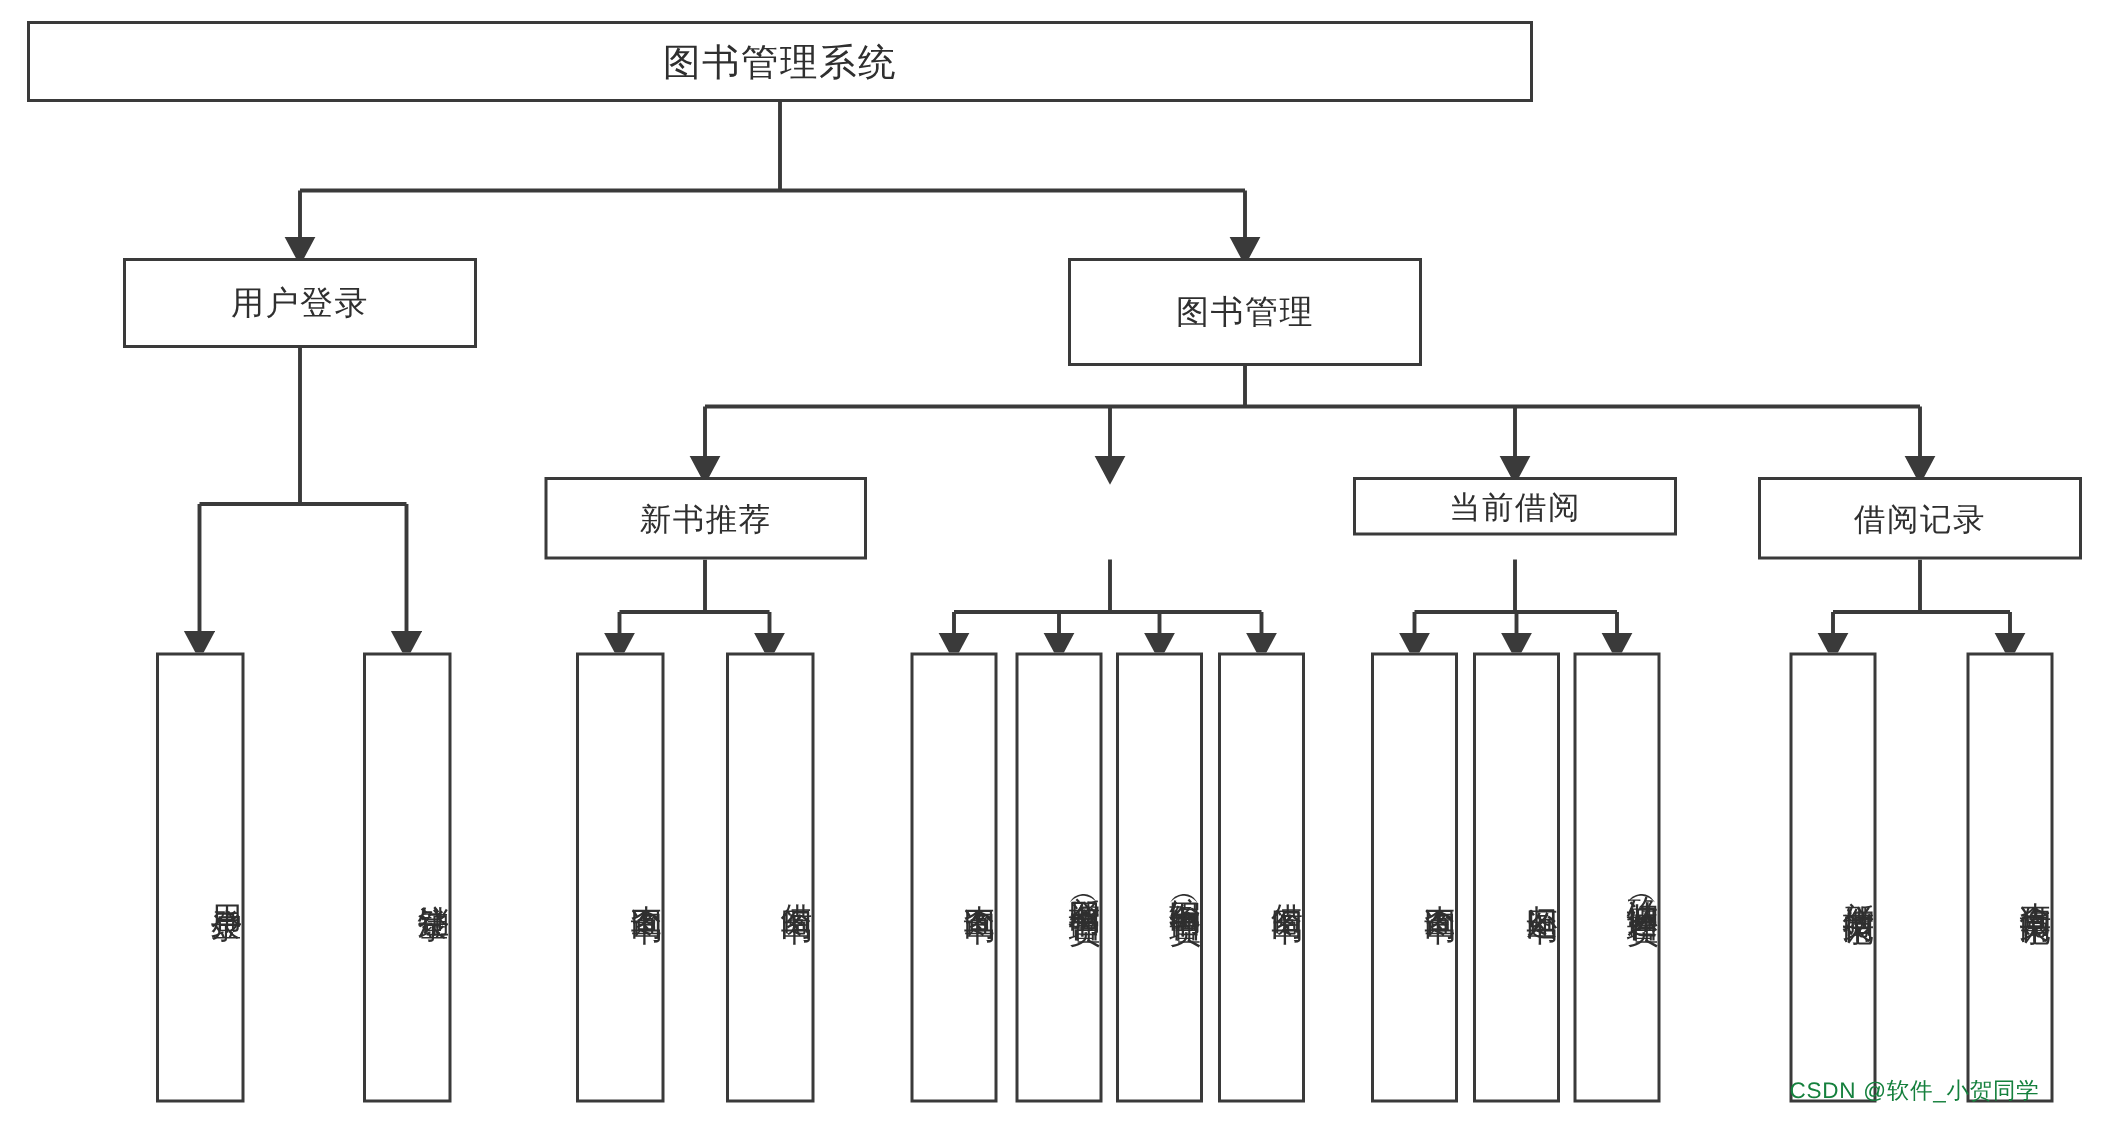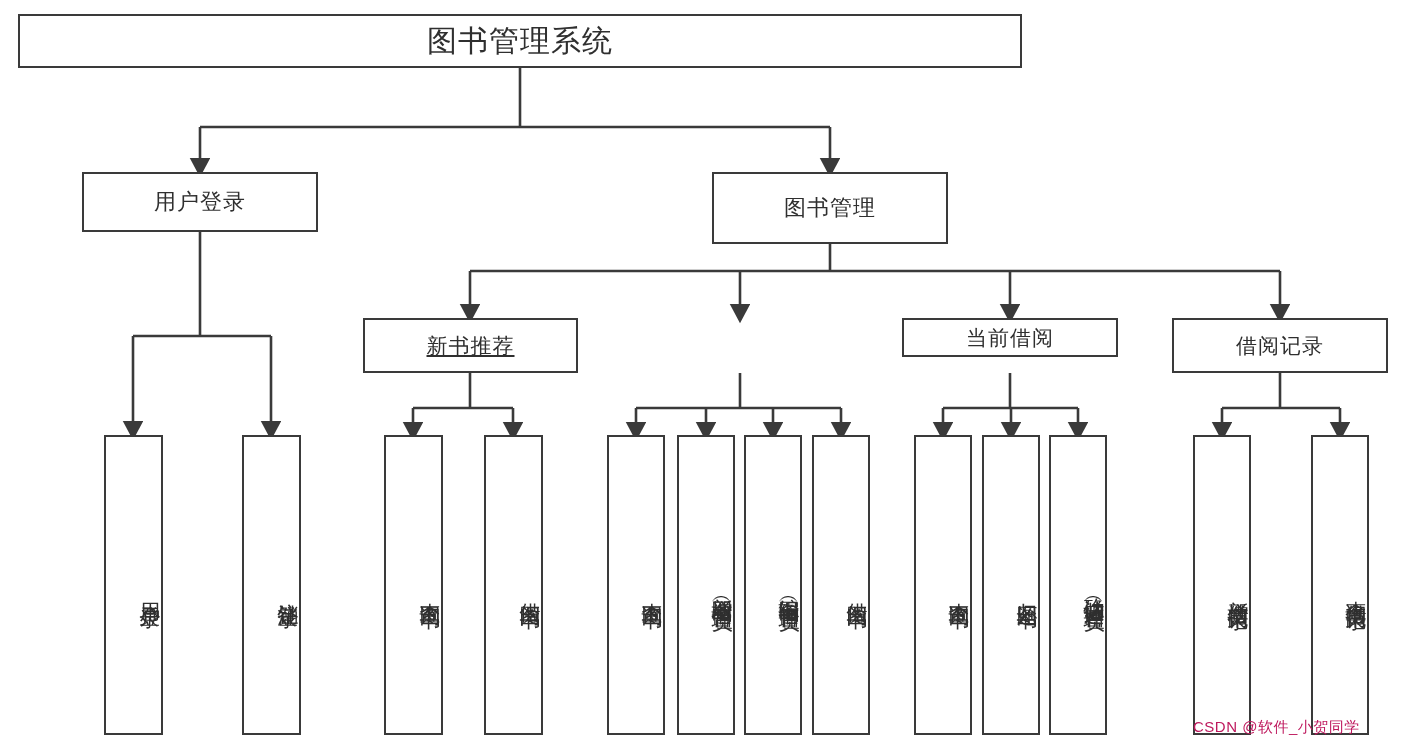--- a/index.html
+++ b/index.html
@@ -28,21 +28,21 @@
     background:#ffffff;
     border:2.5px solid #3a3a3a;
     display:flex;
     align-items:center;
     justify-content:center;
     text-align:center;
     color:#2f2f2f;
     letter-spacing:1px;
   }
   .node.root{
-    font-size:30px;
+    font-size:25px;
   }
   .node.lvl2{
     font-size:22px;
   }
   .node.lvl3{
     font-size:21px;
   }
   .node.leaf{
     font-size:21px;
     writing-mode:vertical-rl;
@@ -55,21 +55,21 @@
   }
   .node.leaf .leaf-text{
     writing-mode:vertical-rl;
     text-orientation:upright;
     display:block;
     max-height:100%;
   }
   .watermark{
     position:absolute;
     font-size:15px;
-    color:#be185d;
+    color:#15803d;
     white-space:nowrap;
     letter-spacing:0.5px;
     user-select:none;
   }
 </style>
 </head>
 <body>
 
 <div id="canvas">
 
@@ -128,21 +128,21 @@
     <span>图书管理系统</span>
   </div>
 
   <div class="node lvl2" style="left:82px; top:172px; width:236px; height:60px;">
     <span>用户登录</span>
   </div>
   <div class="node lvl2" style="left:712px; top:172px; width:236px; height:72px;">
     <span>图书管理</span>
   </div>
 
-  <div class="node lvl3" style="left:363px; top:318px; width:215px; height:55px;text-decoration:underline;">
+  <div class="node lvl3" style="left:363px; top:318px; width:215px; height:55px;">
     <span>新书推荐</span>
   </div>
   <div class="node lvl3" style="left:902px; top:318px; width:216px; height:39px;">
     <span>当前借阅</span>
   </div>
   <div class="node lvl3" style="left:1172px; top:318px; width:216px; height:55px;">
     <span>借阅记录</span>
   </div>
 
   <div class="node leaf" style="left:104px; top:435px; width:59px; height:300px;">

